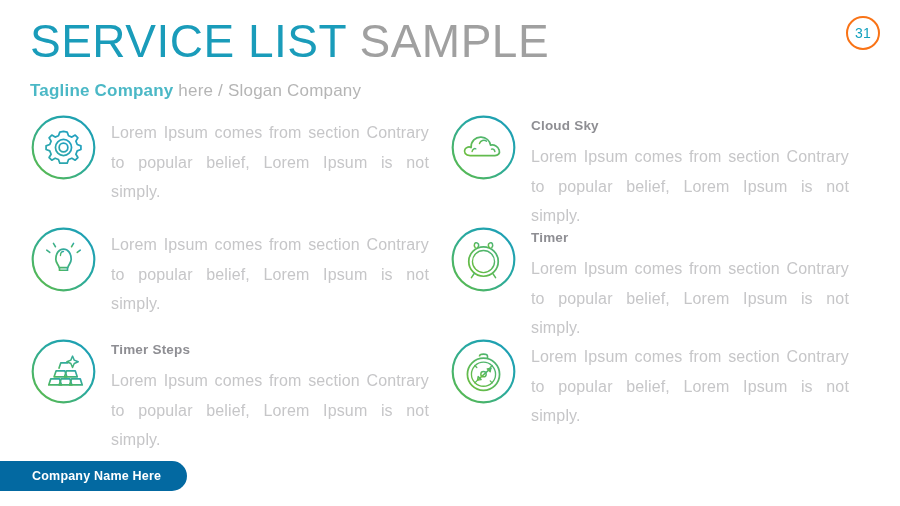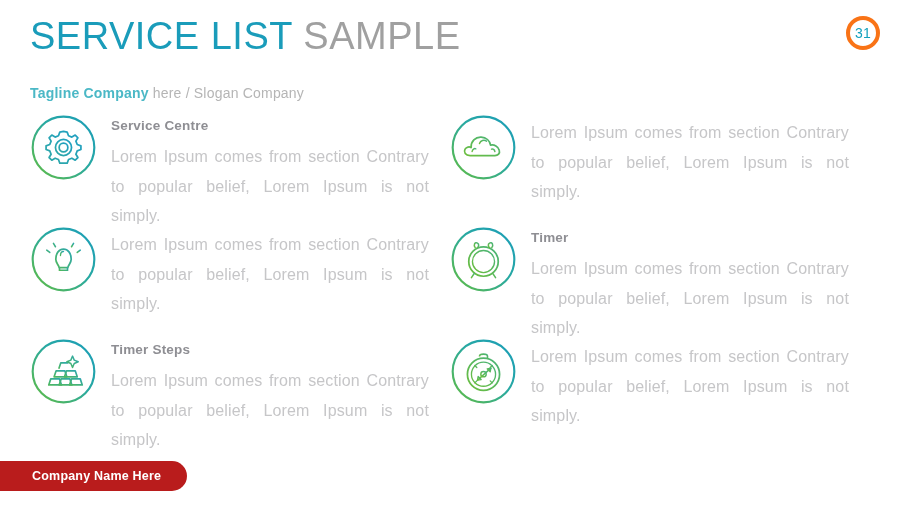--- a/index.html
+++ b/index.html
@@ -15,55 +15,55 @@
     position: relative;
   }
 
   
   .slide-header {
     position: absolute;
     left: 30px;
     top: 16px;
   }
   .title {
-    font-size: 38px;
+    font-size: 46px;
     font-weight: 400;
     letter-spacing: 0.5px;
     line-height: 1.1;
     white-space: nowrap;
   }
   .title .title-main {
     color: #1a9cba;
   }
   .title .title-sub {
     color: #a0a0a0;
   }
   .tagline {
-    margin-top: 27px;
-    font-size: 14px;
+    margin-top: 14px;
+    font-size: 17px;
     letter-spacing: 0.2px;
     white-space: nowrap;
   }
   .tagline .tagline-strong {
     color: #4bb8c6;
     font-weight: 700;
   }
   .tagline .tagline-rest {
     color: #b5b5b5;
     font-weight: 400;
   }
 
   
   .page-badge {
     position: absolute;
     right: 20px;
     top: 16px;
     width: 34px;
     height: 34px;
-    border: 4px solid #f97316;
+    border: 2px solid #f97316;
     border-radius: 50%;
     display: flex;
     align-items: center;
     justify-content: center;
     box-sizing: border-box;
   }
   .page-badge span {
     color: #12a0bd;
     font-size: 14px;
     font-weight: 400;
@@ -116,21 +116,21 @@
   }
 
   
   .footer-button {
     position: absolute;
     left: 0;
     top: 461px;
     height: 30px;
     padding: 0 26px 0 32px;
     border: none;
-    background: #b91c1c;
+    background: #0369a1;
     color: #ffffff;
     font-family: "Liberation Sans", sans-serif;
     font-size: 12.5px;
     font-weight: 700;
     letter-spacing: 0.2px;
     border-radius: 0 15px 15px 0;
     cursor: pointer;
   }
 </style>
 </head>
@@ -177,36 +177,36 @@
   <div class="service-item">
     <div class="icon-wrap">
       <svg viewBox="0 0 100 100">
         <circle cx="50" cy="50" r="46" fill="none" stroke="url(#ringGrad)" stroke-width="3.2"></circle>
         <path d="M50 26 L55.5 27 L57.5 32.5 L62.5 34.5 L67.5 31.5 L71.5 35.5 L68.5 40.5 L70.5 45.5 L76 47.5 L76 53 L70.5 55 L68.5 60 L71.5 65 L67.5 69 L62.5 66 L57.5 68 L55.5 73.5 L50 73.5 L44.5 73.5 L42.5 68 L37.5 66 L32.5 69 L28.5 65 L31.5 60 L29.5 55 L24 53 L24 47.5 L29.5 45.5 L31.5 40.5 L28.5 35.5 L32.5 31.5 L37.5 34.5 L42.5 32.5 L44.5 27 Z" fill="none" stroke="url(#glyphGradBlue)" stroke-width="2.6" stroke-linejoin="round"></path>
         <circle cx="50" cy="50" r="12" fill="none" stroke="url(#glyphGradBlue)" stroke-width="2.6"></circle>
         <circle cx="50" cy="50" r="6.5" fill="none" stroke="url(#glyphGradBlue)" stroke-width="2.6"></circle>
       </svg>
     </div>
     <div class="service-text">
-      <div class="service-title">Service Centre</div>
       <div class="service-desc">Lorem Ipsum comes from section Contrary to popular belief, Lorem Ipsum is not simply.</div>
     </div>
   </div>
 
   <div class="service-item">
     <div class="icon-wrap">
       <svg viewBox="0 0 100 100">
         <circle cx="50" cy="50" r="46" fill="none" stroke="url(#ringGrad)" stroke-width="3.2"></circle>
         <path d="M30 62 C23 62 20 57 22.5 52.5 C24.5 49 29 48.5 31.5 50 C31 41 38 34 46.5 34.5 C54 35 59.5 40 60.5 46.5 C66 45 72 48.5 73.5 54 C75 59 71.5 62 67 62 Z" fill="none" stroke="url(#glyphGradGreen)" stroke-width="2.6" stroke-linejoin="round"></path>
         <path d="M33 56 C33.5 52.5 36.5 51 38.5 52" fill="none" stroke="url(#glyphGradGreen)" stroke-width="2.2" stroke-linecap="round"></path>
         <path d="M62 52.5 C64 51.5 66.5 53 67 56" fill="none" stroke="url(#glyphGradGreen)" stroke-width="2.2" stroke-linecap="round"></path>
         <path d="M44 44 C45.5 39.5 51 38 54.5 40.5" fill="none" stroke="url(#glyphGradGreen)" stroke-width="2.2" stroke-linecap="round"></path>
       </svg>
     </div>
     <div class="service-text">
+      <div class="service-title">Cloud Sky</div>
       <div class="service-desc">Lorem Ipsum comes from section Contrary to popular belief, Lorem Ipsum is not simply.</div>
     </div>
   </div>
 
   <div class="service-item">
     <div class="icon-wrap">
       <svg viewBox="0 0 100 100">
         <circle cx="50" cy="50" r="46" fill="none" stroke="url(#ringGrad)" stroke-width="3.2"></circle>
         <path d="M38.5 49.5 C38.5 40.5 43.5 34.5 50 34.5 C56.5 34.5 61.5 40.5 61.5 49.5 C61.5 55 57.5 58 56.5 62 L43.5 62 C42.5 58 38.5 55 38.5 49.5 Z" fill="none" stroke="url(#glyphGradTeal)" stroke-width="2.6" stroke-linejoin="round"></path>
         <path d="M44 62 L44 66 L56 66 L56 62" fill="none" stroke="url(#glyphGradTeal)" stroke-width="2.4"></path>

